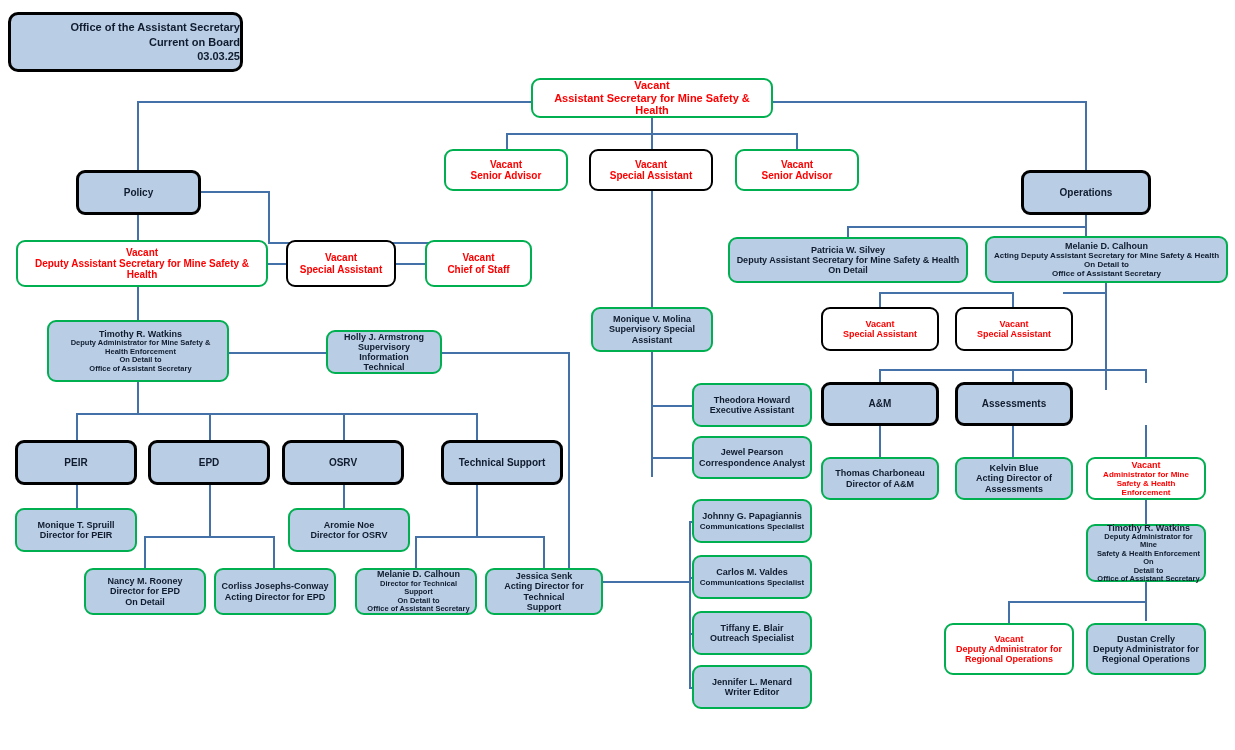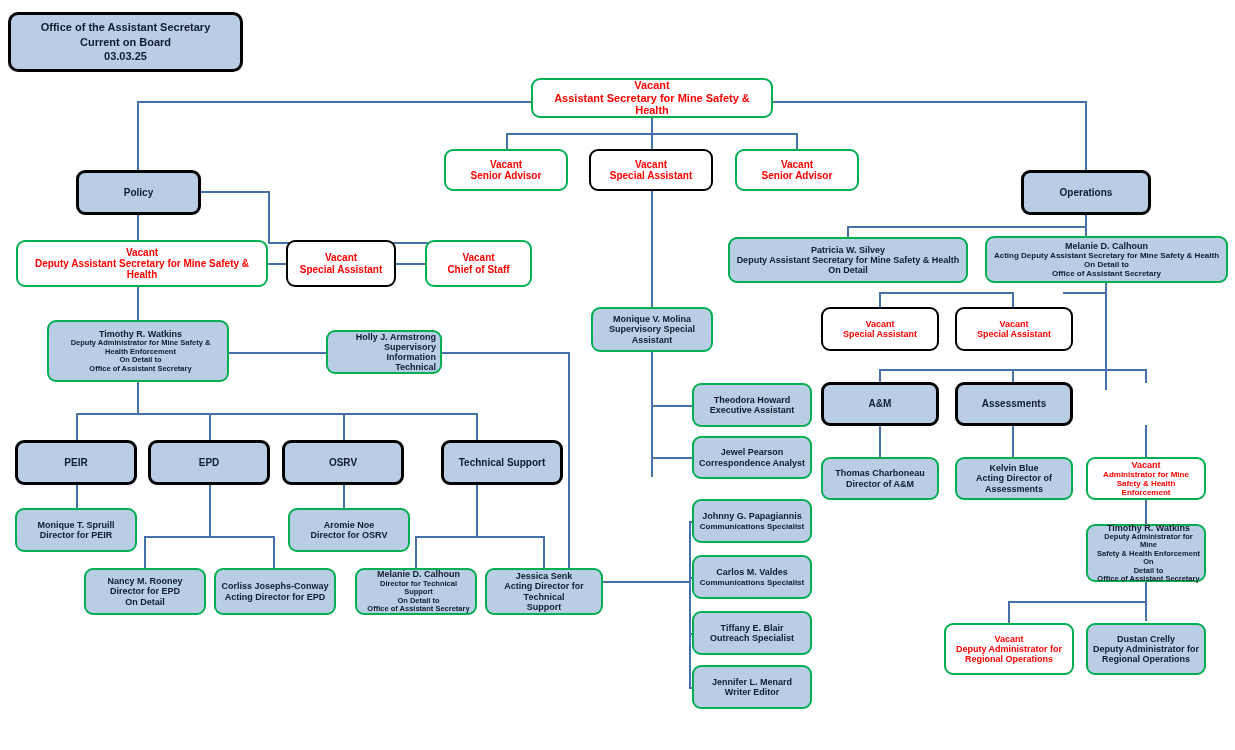--- a/index.html
+++ b/index.html
@@ -55,21 +55,21 @@
 
   
   .titlebox {
     position: absolute;
     box-sizing: border-box;
     background: #b9cde5;
     border: 3px solid #000000;
     border-radius: 10px;
     display: flex;
     flex-direction: column;
-    align-items: center;
+    align-items: flex-end;
     justify-content: center;
     text-align: center;
     color: #101c2e;
     font-weight: bold;
     line-height: 1.35;
     z-index: 6;
   }
 
   
   .fs-11 { font-size: 11px; }
@@ -232,21 +232,21 @@
   </div>
 
   <div class="node b-green f-blue t-black fs-75" style="left:47px; top:320px; width:182px; height:62px;">
     <span class="ln name fs-9">Timothy R. Watkins</span>
     <span class="ln sub">Deputy Administrator for Mine Safety &amp;</span>
     <span class="ln sub">Health Enforcement</span>
     <span class="ln sub">On Detail to</span>
     <span class="ln sub">Office of Assistant Secretary</span>
   </div>
 
-  <div class="node b-green f-blue t-black fs-9" style="left:326px; top:330px; width:116px; height:44px;text-align:right;">
+  <div class="node b-green f-blue t-black fs-9" style="left:326px; top:330px; width:116px; height:44px;">
     <span class="ln name">Holly J. Armstrong</span>
     <span class="ln sub">Supervisory Information</span>
     <span class="ln sub">Technical</span>
   </div>
 
   <div class="node b-green f-blue t-black fs-9" style="left:591px; top:307px; width:122px; height:45px;">
     <span class="ln name">Monique V. Molina</span>
     <span class="ln sub">Supervisory Special</span>
     <span class="ln sub">Assistant</span>
   </div>

